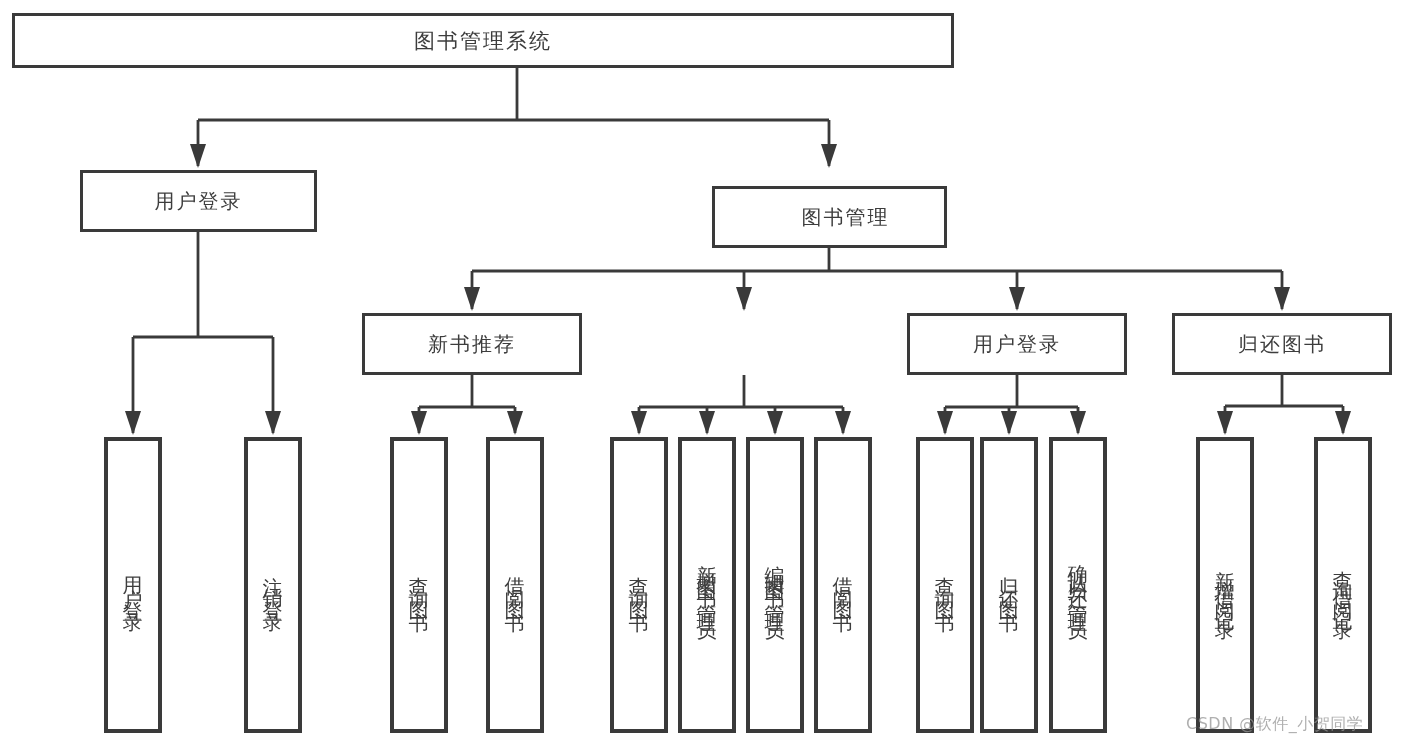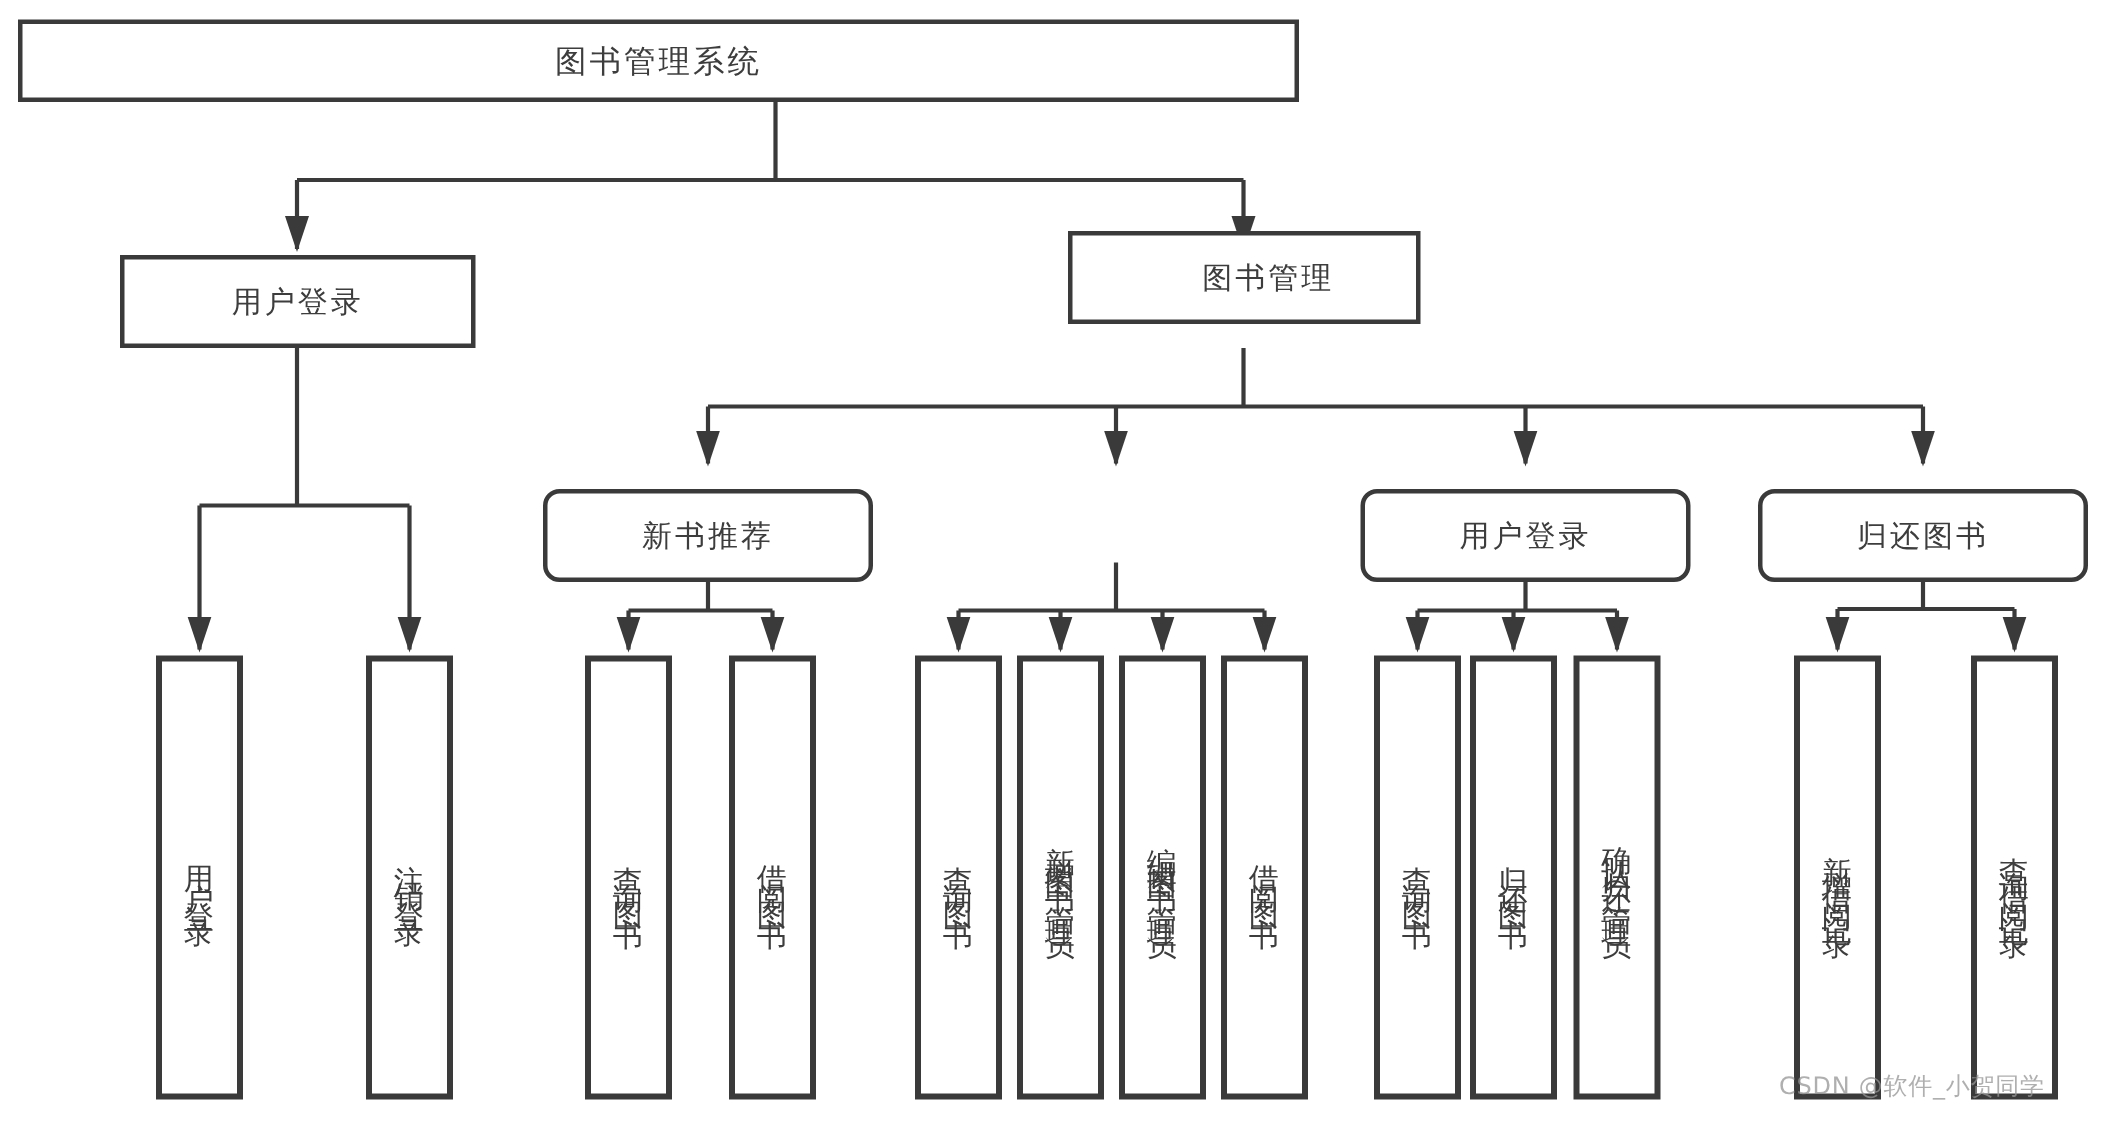--- a/index.html
+++ b/index.html
@@ -23,24 +23,24 @@
     background: #ffffff;
     border: 3px solid #3a3a3a;
     display: flex;
     align-items: center;
     justify-content: center;
     font-size: 20px;
     letter-spacing: 2px;
     color: #3d3d3d;
     z-index: 2;
   }
-  .root  { left: 12px;  top: 13px;  width: 854px; height: 55px; font-size: 21px; }
+  .root  { left: 12px;  top: 13px;  width: 942px; height: 55px; font-size: 21px; }
   .lv2-a { left: 80px;  top: 170px; width: 237px;  height: 62px; }
-  .lv2-b { left: 712px; top: 154px; width: 235px;  height: 62px; padding-left: 32px; }
-  .lv3   { top: 326px; width: 220px; height: 62px; border-radius: 11px; }
+  .lv2-b { left: 712px; top: 186px; width: 235px;  height: 62px; padding-left: 32px; }
+  .lv3   { top: 313px; width: 220px; height: 62px; }
   .vbox {
     position: absolute;
     top: 437px;
     width: 58px;
     height: 296px;
     box-sizing: border-box;
     background: #ffffff;
     border: 4px solid #3a3a3a;
     writing-mode: vertical-rl;
     text-orientation: mixed;

